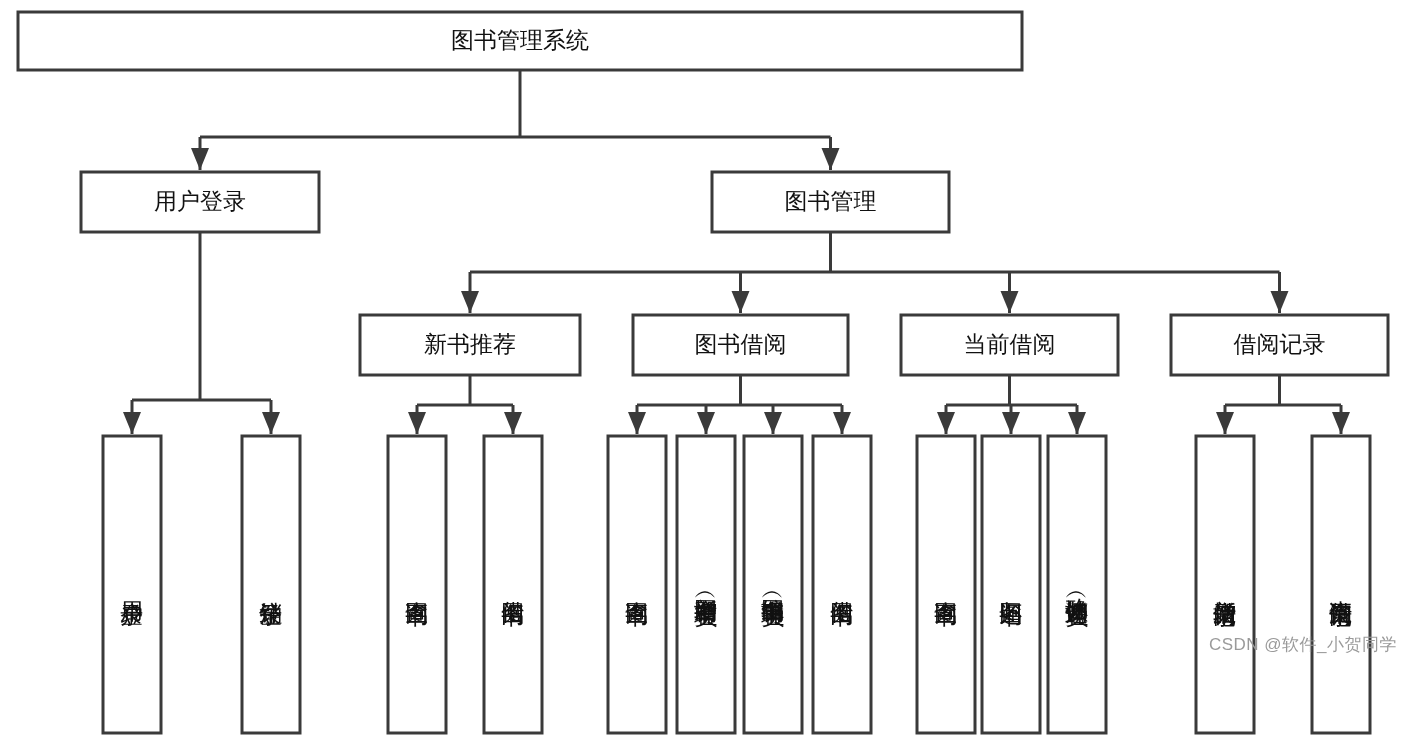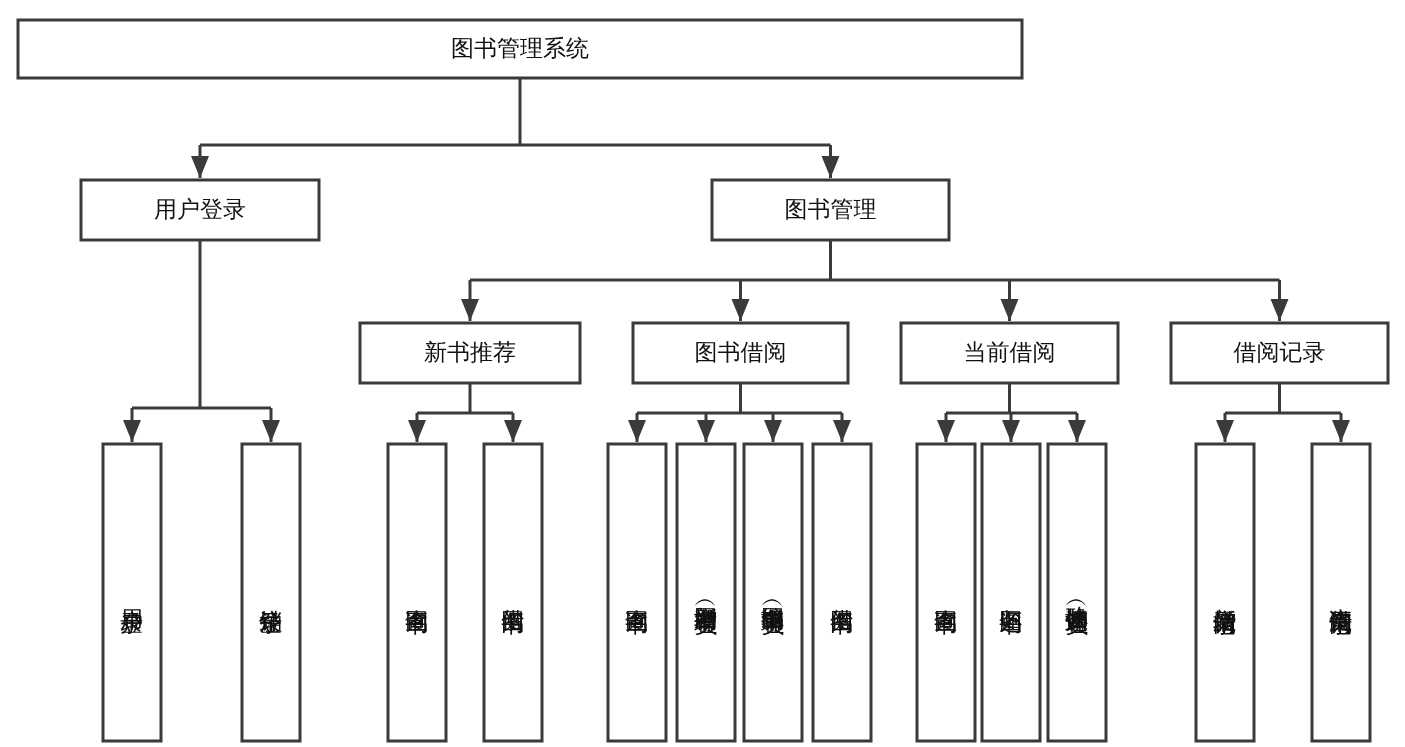--- a/index.html
+++ b/index.html
@@ -10,21 +10,21 @@
   body {
     width: 1405px;
     height: 747px;
     font-family: "Liberation Sans", "DejaVu Sans", sans-serif;
     overflow: hidden;
     position: relative;
   }
   #diagram-root {
     position: absolute;
     left: 0;
-    top: 8px;
+    top: 0;
     width: 1405px;
     height: 662px;
   }
   svg.flow {
     display: block;
     width: 1405px;
     height: 747px;
   }
   .node-rect {
     fill: #ffffff;
@@ -248,13 +248,14 @@
             </div></foreignObject>
         </g>
         <g>
           <rect x="1312" y="436" width="58" height="297" class="leaf-rect"></rect>
           <foreignObject x="1314" y="438" width="54" height="293" class="leaf-label-fo"><div class="vtext">
               <span>查询借阅记录</span>
             </div></foreignObject>
         </g>
       </g>
   </svg>
+  <div class="watermark">CSDN @软件_小贺同学</div>
 </div>
 
 </body></html>

